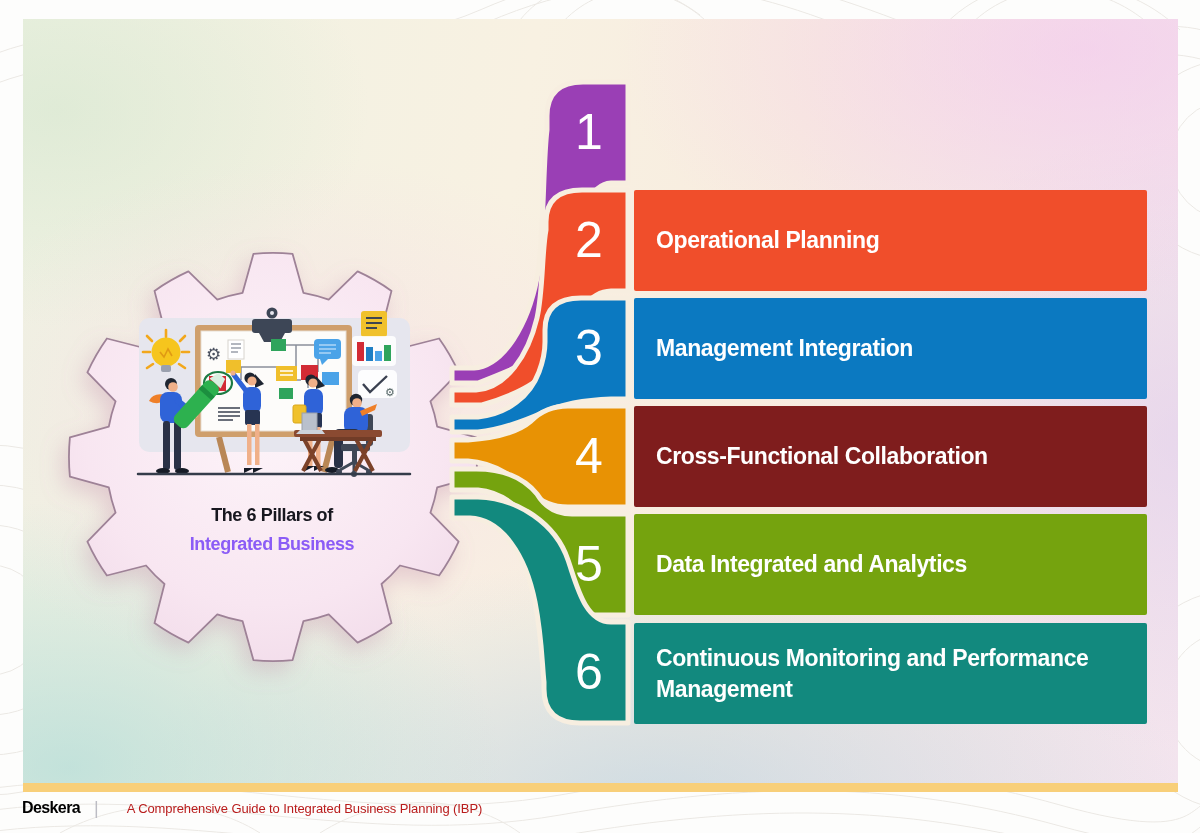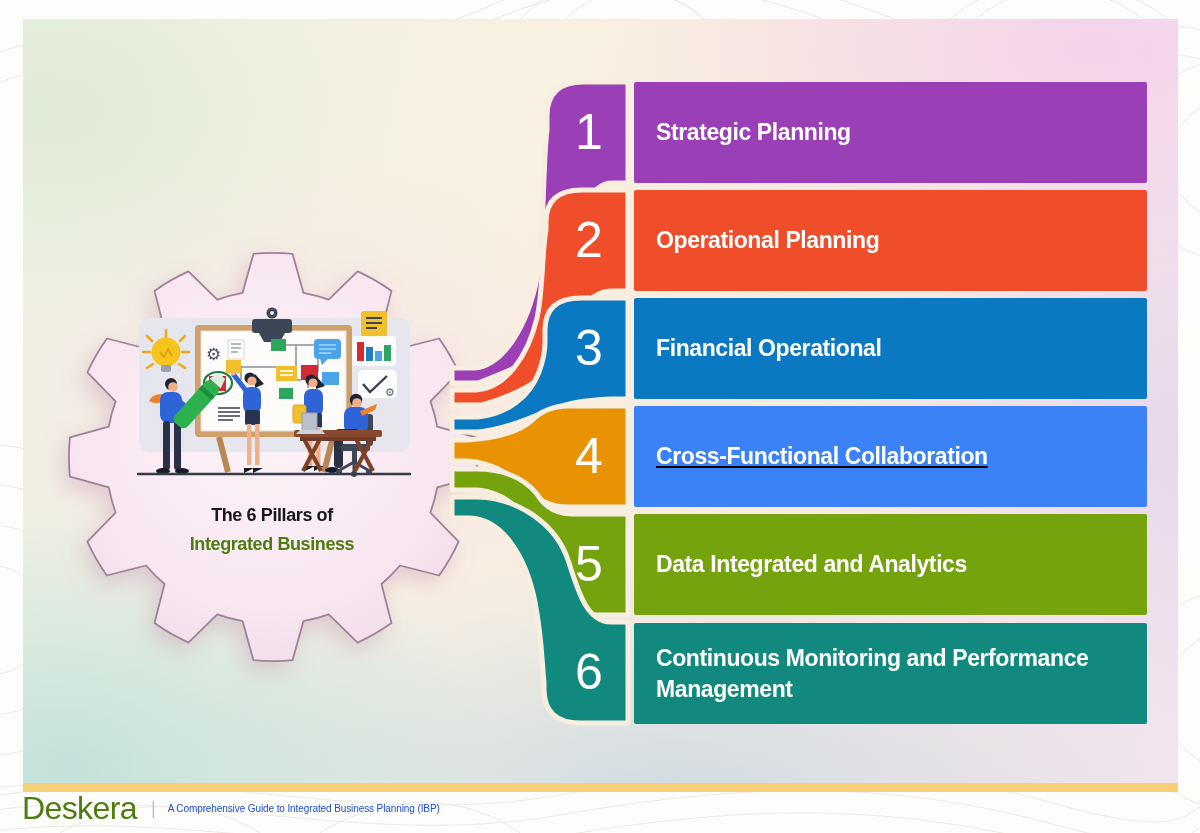--- a/index.html
+++ b/index.html
@@ -21,23 +21,23 @@
   .bar-label{color:#ffffff;font-weight:bold;font-size:23px;letter-spacing:-0.4px;
     line-height:31px;padding-left:22px;max-width:478px;}
   .pillar-num{position:absolute;left:550px;width:78px;height:52px;line-height:52px;
     text-align:center;color:#fff;font-size:50px;font-weight:400;}
   .title-block{position:absolute;left:100px;top:501px;width:344px;text-align:center;
     font-weight:bold;font-size:18px;letter-spacing:-0.4px;line-height:29px;}
   .title-l1{color:#17171f;}
   .title-l2,.title-l3{color:#4550e5;}
   .divider{position:absolute;left:23px;top:783px;width:1155px;height:9px;background:#f8cf79;}
   .footer{position:absolute;left:22px;top:796px;height:24px;display:flex;align-items:center;}
-  .brand{font-size:32px;font-weight:400;letter-spacing:-0.6px;color:#4d7c0f;}
+  .brand{font-size:16px;font-weight:700;letter-spacing:-0.6px;color:#000000;}
   .pipe{color:#bcbcc4;font-size:18px;margin:0 12px 0 14px;font-weight:300;}
-  .tagline{color:#1d4ed8;font-size:10px;letter-spacing:-0.1px;}
+  .tagline{color:#b91c1c;font-size:13px;letter-spacing:-0.1px;margin-left:16px;}
 </style>
 </head>
 <body>
 
 <div class="stage">
 
   <svg class="bg-contours" viewBox="0 0 1200 833">
     <g fill="none" stroke="#ddd8d1" stroke-width="1" opacity="0.55">
       <path d="M-20,90 C140,20 300,110 470,30 S760,-10 900,50 S1130,20 1230,70"></path>
       <path d="M-20,60 C140,-10 320,80 480,10 S770,-30 910,25 S1140,-5 1230,40"></path>
@@ -247,42 +247,39 @@
     </g>
   </svg>
 
   <div class="pillar-num" style="top:106px">1</div>
   <div class="pillar-num" style="top:214px">2</div>
   <div class="pillar-num" style="top:322px">3</div>
   <div class="pillar-num" style="top:430px">4</div>
   <div class="pillar-num" style="top:538px">5</div>
   <div class="pillar-num" style="top:646px">6</div>
 
-  <div class="pillar-bar" style="top: 82px; background: rgb(154, 63, 181);">
-    <span class="bar-label">Strategic Planning</span>
-    </div>
   <div class="pillar-bar" style="top: 190px; background: rgb(240, 78, 43); text-align: right;">
     <span class="bar-label">Operational Planning</span>
     </div>
   <div class="pillar-bar" style="top: 298px; background: rgb(11, 121, 193);">
-    <span class="bar-label">Financial Operational</span>
-    </div>
-  <div class="pillar-bar" style="top: 406px; background: #3b82f6; text-decoration: underline;">
+    <span class="bar-label">Management Integration</span>
+    </div>
+  <div class="pillar-bar" style="top: 406px; background: #7f1d1d;">
     <span class="bar-label">Cross-Functional Collaboration</span>
     </div>
   <div class="pillar-bar" style="top: 514px; background: rgb(117, 163, 14);">
     <span class="bar-label">Data Integrated and Analytics</span>
     </div>
   <div class="pillar-bar" style="top: 623px; background: rgb(18, 137, 126);">
     <span class="bar-label">Continuous Monitoring and Performance Management</span>
     </div>
 
   <div class="title-block">
     <div class="title-l1" style="color: rgb(23, 23, 31);">The 6 Pillars of</div>
-    <div class="title-l2" style="color: #4d7c0f;">Integrated Business</div>
+    <div class="title-l2" style="color: #8b5cf6;">Integrated Business</div>
   </div>
 
   <div class="divider" style="background: rgb(248, 207, 121);"></div>
   <div class="footer">
     <span class="brand">Deskera</span>
     <span class="pipe">|</span>
     <span class="tagline">A Comprehensive Guide to Integrated Business Planning (IBP)</span>
   </div>
 
 </div>

